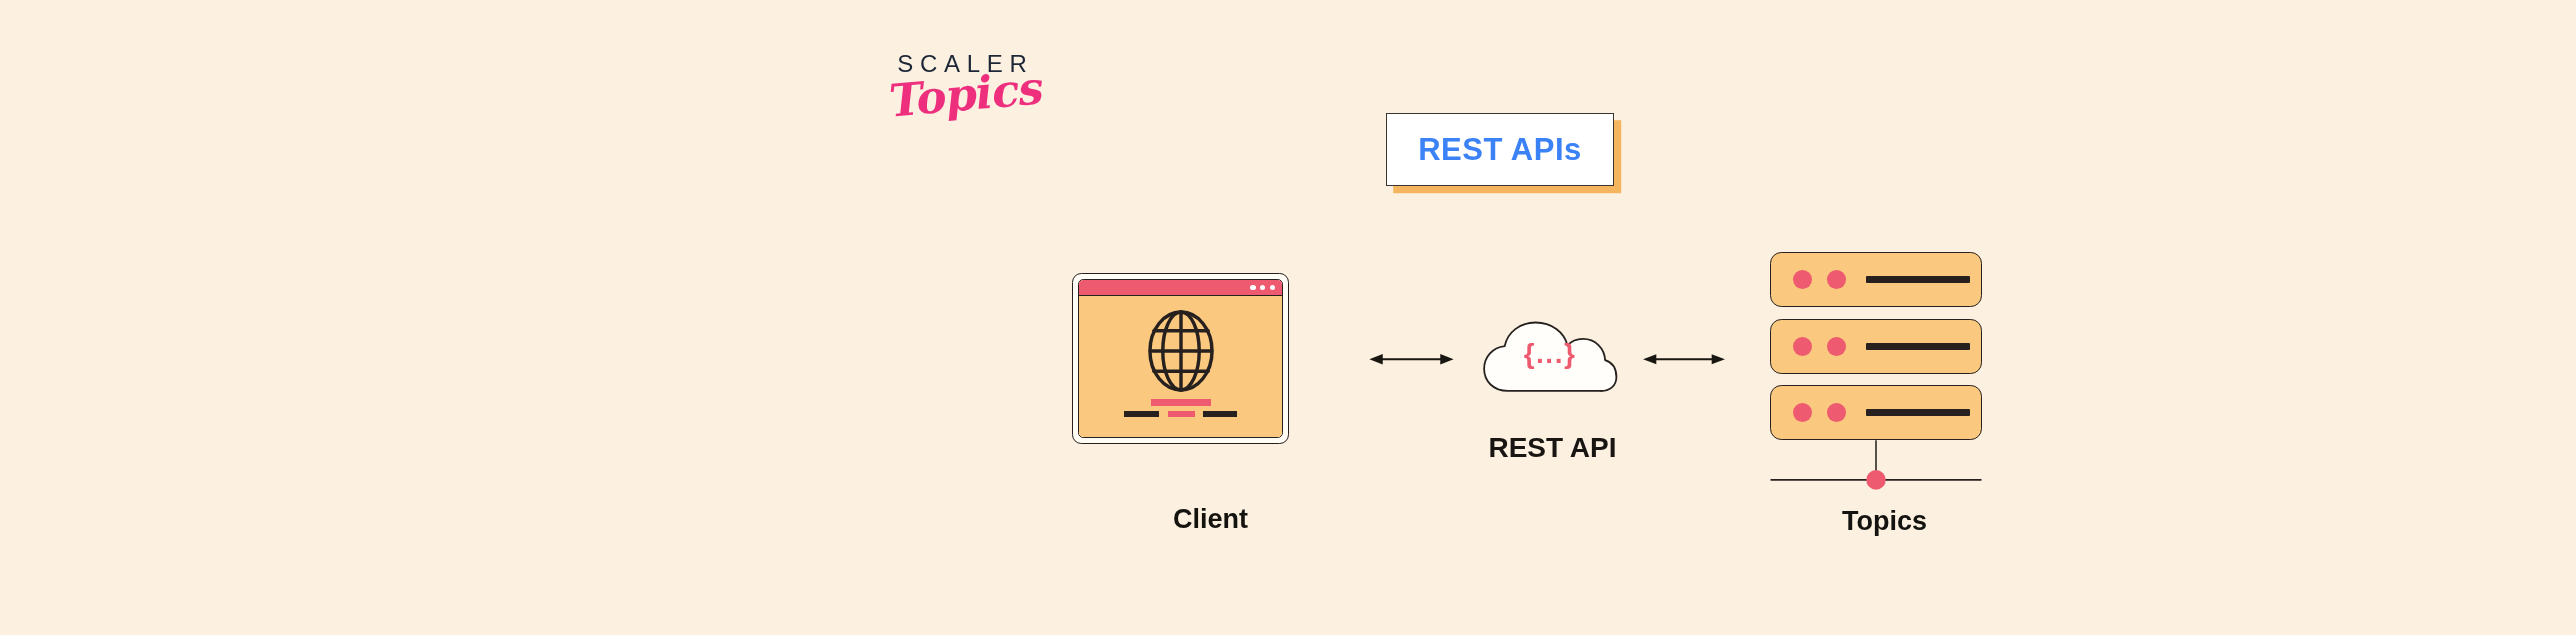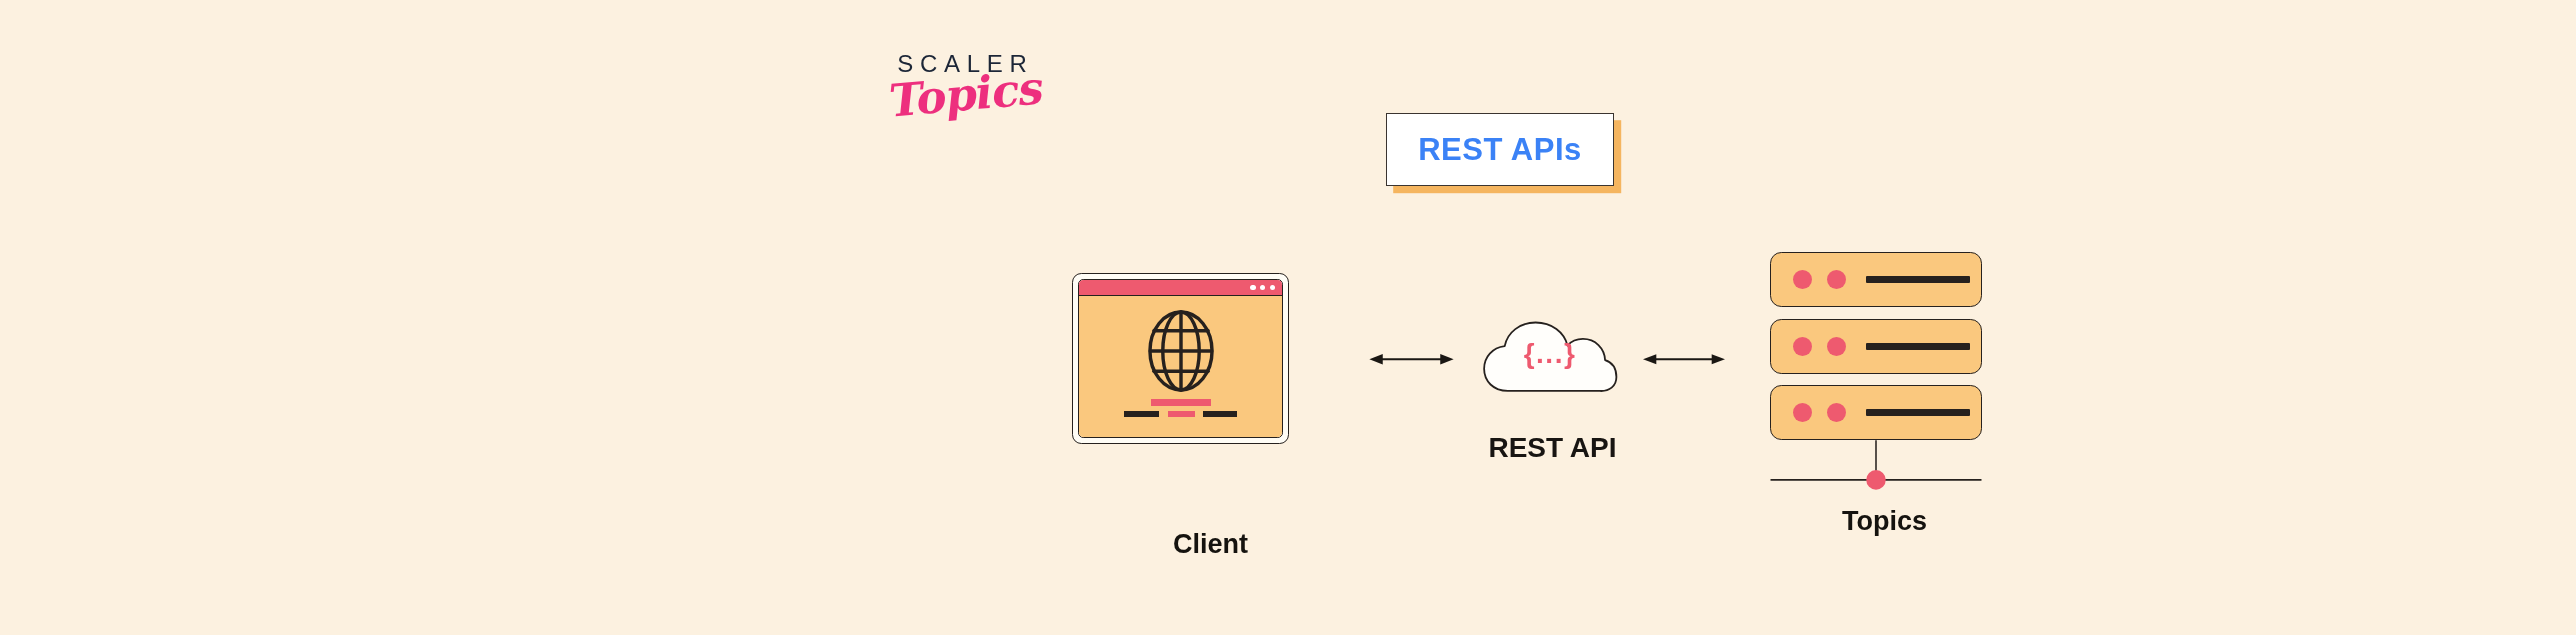--- a/index.html
+++ b/index.html
@@ -66,21 +66,21 @@
     padding-left:22px;}
   .rack.r1{top:0;} .rack.r2{top:67px;} .rack.r3{top:133px;}
   .rack-dot{width:19px;height:19px;border-radius:50%;background:var(--pink);flex:0 0 auto;}
   .rack-dot + .rack-dot{margin-left:15px;}
   .rack-bar{width:104px;height:6.2px;background:var(--ink);margin-left:20px;border-radius:1px;}
   .network{position:absolute;left:1770px;top:440px;}
 
   
   .node-label{position:absolute;width:155px;text-align:center;font-size:27px;
     font-weight:700;color:#15130F;}
-  .client-label{left:1133px;top:529px;}
+  .client-label{left:1133px;top:504px;}
   .server-label{left:1807px;top:506px;}
 </style>
 </head>
 <body>
 
 <div class="canvas">
 
   <div class="logo">
     <div class="logo-primary">SCALER</div>
     <div class="logo-secondary">Topics</div>

